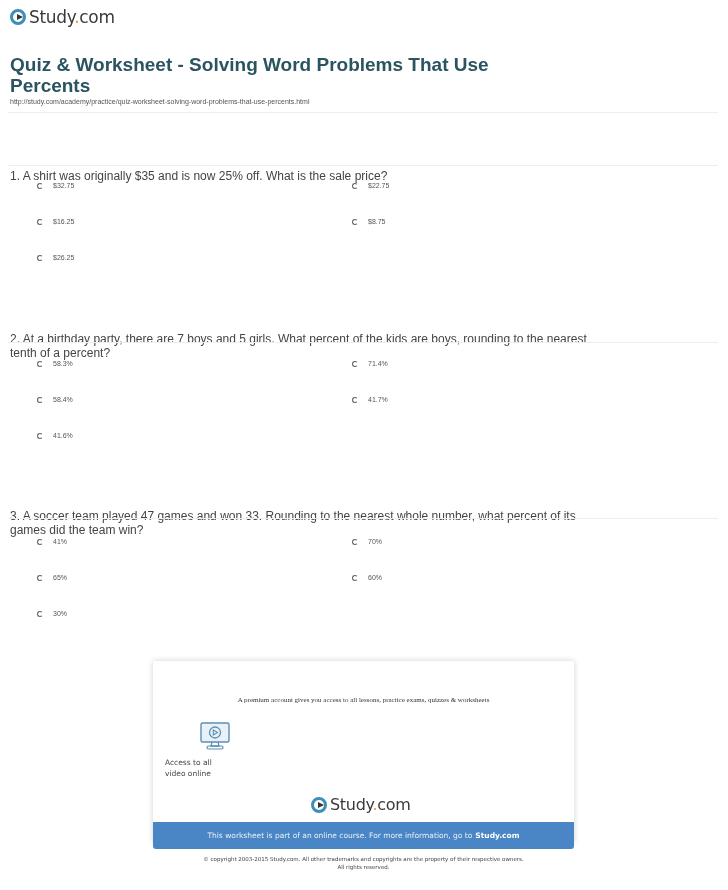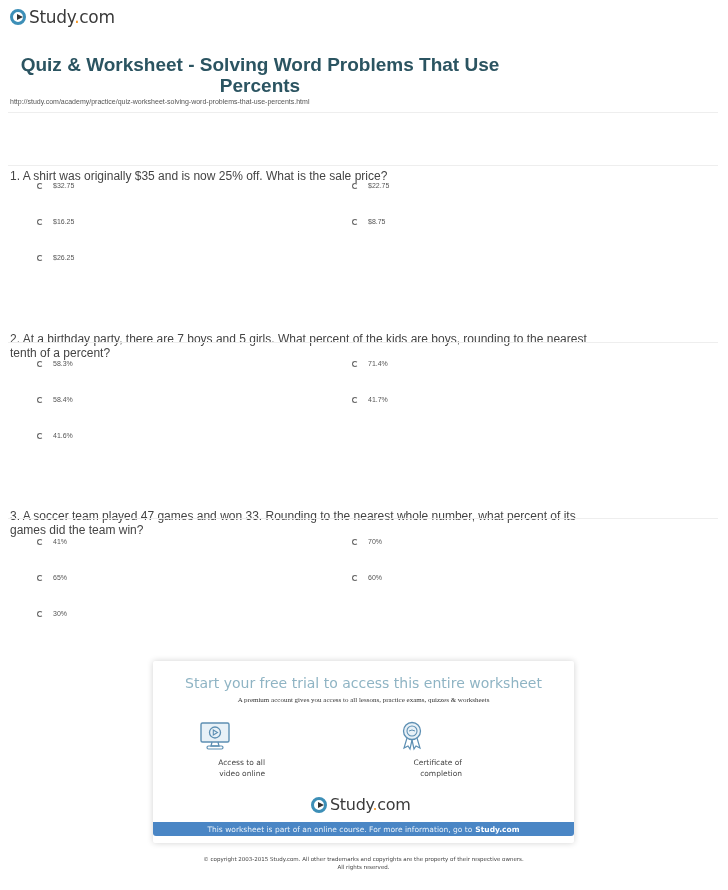--- a/index.html
+++ b/index.html
@@ -11,41 +11,41 @@
     .logo .mark::after { content: ""; position: absolute; left: 4px; top: 2px; width: 0; height: 0;
       border-left: 6px solid #333; border-top: 3.5px solid transparent; border-bottom: 3.5px solid transparent; }
     .logo .mark::before { content: ""; position: absolute; right: -4px; top: 3px; width: 5px; height: 7px; background: #f7941d; border-radius: 0 6px 6px 0; z-index: -1; }
     .logo .word { font-family: "DejaVu Sans", sans-serif; color: #3a3a3a; margin-left: 3px; letter-spacing: -0.3px; }
     .logo .word .dot { color: #f7941d; }
 
     #top-logo { left: 10px; top: 7px; }
     #top-logo .word { font-size: 17px; }
 
     #title { position: absolute; left: 10px; top: 54px; width: 500px; font-family: "Liberation Sans", sans-serif; font-weight: bold;
-      font-size: 19px; line-height: 21px; color: #2b5461; text-align: center; }
+      font-size: 19px; line-height: 21px; color: #2b5461; }
     #url { position: absolute; left: 10px; top: 98px; font-size: 7px; color: #555; }
     .rule { position: absolute; left: 8px; right: 10px; height: 1px; background: #eeeeee; }
 
     .question { position: absolute; left: 10px; width: 600px; font-size: 12px; line-height: 14px; color: #444; margin-top: 22px; }
     .option { position: absolute; display: flex; align-items: center; font-size: 7px; color: #555; }
     .radio { width: 6px; height: 6px; border-radius: 50%; border: 1.3px solid #666; border-right-color: transparent; margin-right: 10px; }
 
     #promo { position: absolute; left: 153px; top: 661px; width: 421px; height: 182px; background: #fff;
       box-shadow: 0 0 6px rgba(0,0,0,0.18); border-radius: 2px; }
     #promo-title { position: absolute; left: 0; right: 0; top: 14px; text-align: center; font-family: "DejaVu Sans", sans-serif;
       font-size: 14px; color: #8fb4c4; font-weight: normal; }
     #promo-sub { position: absolute; left: 0; right: 0; top: 35px; text-align: center; font-family: Liberation Serif, serif; font-size: 7px; color: #333; }
-    .feature { position: absolute; top: 60px; width: 100px; text-align: right; }
+    .feature { position: absolute; top: 60px; width: 100px; text-align: left; }
     .feature svg { display: block; margin: 0 auto; }
     .feature .flabel { margin-top: 6px; font-family: "DejaVu Sans", sans-serif; font-size: 7.5px; line-height: 11px; color: #444; }
 
     #promo-logo { left: 158px; top: 134px; }
     #promo-logo .word { font-size: 16px; }
 
-    #banner { position: absolute; left: 153px; top: 822px; width: 421px; height: 14px; background: #4a86c5; border-radius: 0 0 3px 3px;
+    #banner { position: absolute; left: 153px; top: 822px; width: 421px; height: 27px; background: #4a86c5; border-radius: 0 0 3px 3px;
       color: #e8f0f8; font-family: "DejaVu Sans", sans-serif; font-size: 7.5px; display: flex; align-items: center; justify-content: center; }
     #banner b { color: #fff; margin-left: 3px; }
 
     #copyright { position: absolute; left: 153px; width: 421px; top: 855px; text-align: center; font-family: "DejaVu Sans", sans-serif;
       font-size: 5.5px; line-height: 8px; color: #444; }
   </style>
 </head>
 <body>
 
 <div id="top-logo" class="logo">
@@ -120,45 +120,34 @@
 <div class="option" style="left:352px;top:574px">
     <span class="radio"></span>
     <span>60%</span>
   </div>
 <div class="option" style="left:37px;top:610px">
     <span class="radio"></span>
     <span>30%</span>
   </div>
 
 <div id="promo">
-  <div id="promo-title">Start your free trial to access this entire worksheet</div>
   <div id="promo-sub">A premium account gives you access to all lessons, practice exams, quizzes &amp; worksheets</div>
 
   <div class="feature" style="left:12px">
     <svg width="32" height="30" viewBox="0 0 32 30">
       <rect x="2" y="2" width="28" height="19" rx="1.5" fill="#e8f1f7" stroke="#5d8fb3" stroke-width="1.4"></rect>
       <circle cx="16" cy="11.5" r="5.5" fill="none" stroke="#5d8fb3" stroke-width="1.3"></circle>
       <path d="M14.3 9 L18.5 11.5 L14.3 14 Z" fill="none" stroke="#5d8fb3" stroke-width="1.1"></path>
       <path d="M13 21 L12 25 L20 25 L19 21" fill="none" stroke="#5d8fb3" stroke-width="1.3"></path>
       <rect x="8" y="25" width="16" height="3" rx="1.5" fill="none" stroke="#5d8fb3" stroke-width="1.2"></rect>
     </svg>
     <div class="flabel"><span>Access to all</span><br><span>video online</span></div>
   </div>
 
 
-  <div class="feature" style="left:209px">
-    <svg width="32" height="30" viewBox="0 0 32 30">
-      <circle cx="16" cy="10" r="8.5" fill="#e8f1f7" stroke="#5d8fb3" stroke-width="1.3"></circle>
-      <circle cx="16" cy="10" r="5" fill="none" stroke="#5d8fb3" stroke-width="1.1"></circle>
-      <path d="M13 10 Q16 8 19 10" fill="none" stroke="#5d8fb3" stroke-width="1"></path>
-      <path d="M11 17 L8 27 L12 25 L14 28 L16 19" fill="none" stroke="#5d8fb3" stroke-width="1.2"></path>
-      <path d="M21 17 L24 27 L20 25 L18 28 L16 19" fill="none" stroke="#5d8fb3" stroke-width="1.2"></path>
-    </svg>
-    <div class="flabel"><span>Certificate of</span><br><span>completion</span></div>
-  </div>
 
 
   <div id="promo-logo" class="logo">
     <span class="mark"></span>
     <span class="word"><span>Study</span><span class="dot">.</span><span>com</span></span>
   </div>
 </div>
 
 <div id="banner">
   <span>This worksheet is part of an online course. For more information, go to</span>

